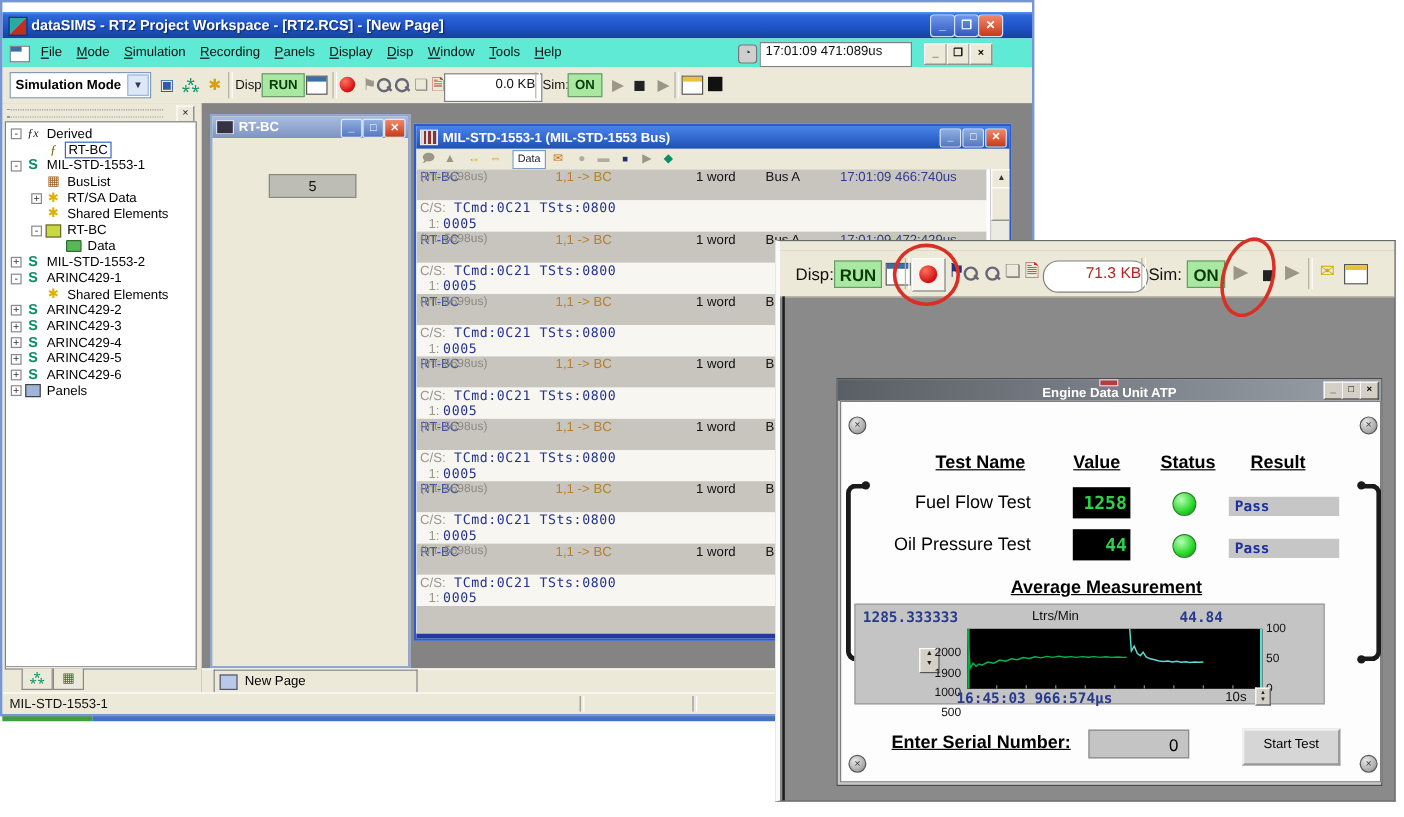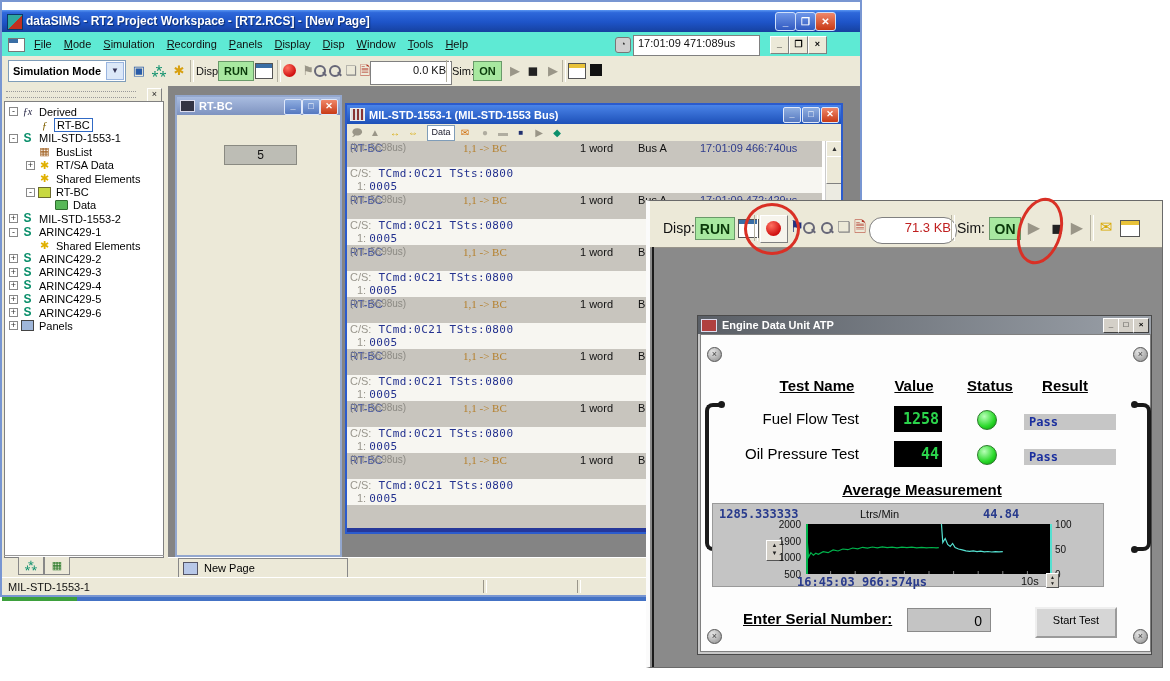--- a/index.html
+++ b/index.html
@@ -86,21 +86,21 @@
   #bus-title .w-icon4{width:13px;height:11px;background:repeating-linear-gradient(90deg,#ddd 0 2px,#833 2px 4px);border:1px solid #eee;margin-right:4px;}
   #bus-toolbar{position:absolute;left:0;top:19px;width:100%;height:17px;background:#ECE9D8;border-bottom:1px solid #c5c1b0;}
   .bt-ic{position:absolute;top:2px;font-size:10px;line-height:13px;text-align:center;width:16px;height:13px;}
   #bus-data-btn{position:absolute;left:80px;top:1px;width:26px;height:14px;background:#fff;border:1px solid #7f9db9;font-size:9px;text-align:center;line-height:13px;color:#223;}
   #bus-content{position:absolute;left:0;top:36px;right:0;bottom:4px;background:#fff;overflow:hidden;}
   #bus-bottom{position:absolute;left:0;bottom:0;width:100%;height:4px;background:#26389A;}
   .msg{position:relative;width:475px;height:52px;font-size:11px;}
   .msg-hdr{position:absolute;left:0;top:0;width:100%;height:26px;background:#C8C5BE;}
   .msg-hdr span{position:absolute;top:1px;white-space:nowrap;}
   .m-label{left:3px;color:#3D4E9E;}
-  .m-route{left:116px;color:#B5802D;font-family:Liberation Serif, serif;}
+  .m-route{left:116px;color:#B5802D;}
   .m-size{left:233px;color:#111;}
   .m-bus{left:291px;color:#111;}
   .m-time{left:353px;color:#2F3C8C;}
   .m-int{position:absolute;left:3px;top:14px;color:#8C8A84;font-size:10px;}
   .msg-body{position:absolute;left:0;top:26px;width:100%;height:26px;background:#F7F6F1;}
   .m-l3{position:absolute;left:3px;top:0;}
   .m-l4{position:absolute;left:10px;top:13px;}
   .m-gray{color:#9A978E;}
   .m-val{font-family:"DejaVu Sans Mono",monospace;color:#23318F;letter-spacing:0.5px;}
   .m-l3 .m-val{margin-left:7px;}
@@ -123,21 +123,21 @@
   #inset-toolbar{position:absolute;left:0;top:8px;width:100%;height:38px;background:#ECE9D8;border-bottom:1px solid #98948a;}
   #inset-toolbar .lab{font-size:14px;top:11px;}
   #inset-toolbar .green-box{top:8px;height:21px;font-size:14px;}
   #inset-toolbar .tb-sep{top:6px;height:26px;}
   .rec-btn{position:absolute;left:110px;top:6px;width:26px;height:26px;background:#F6F4EC;border:1px solid #fff;border-right-color:#808080;border-bottom-color:#808080;}
   .rec-btn .rec-dot{left:5px;top:5px;width:15px;height:15px;}
   #inset-vline{position:absolute;left:2px;top:46px;width:2px;height:420px;background:#1a1a1a;}
   .annot{position:absolute;border:3px solid #D93025;border-radius:50%;z-index:60;}
   
   #edu-win{position:absolute;left:47px;top:114px;width:455px;height:340px;background:#C8C8C8;border:1px solid #4a4a4a;box-sizing:border-box;}
-  #edu-title{height:18px;background:linear-gradient(90deg,#5A5F66,#9AA0A8);color:#fff;font-weight:bold;font-size:11px;display:flex;align-items:center;}
+  #edu-title{height:18px;background:linear-gradient(90deg,#5A5F66,#9AA0A8);color:#fff;font-weight:bold;font-size:11px;display:flex;align-items:center;flex-direction:column;}
   #edu-title .w-icon5{width:14px;height:11px;background:#B04040;border:1px solid #dde;margin:0 5px 0 3px;}
   .cl-btn{position:absolute;top:2px;width:14px;height:13px;background:#D4D0C8;border:1px solid #fff;border-right-color:#404040;border-bottom-color:#404040;font-size:8px;font-weight:bold;text-align:center;line-height:11px;color:#000;}
   #edu-body{position:absolute;left:2px;top:18px;width:451px;height:318px;background:#FDFDFD;border:1px solid #808080;box-sizing:border-box;}
   .screw{position:absolute;width:13px;height:13px;border-radius:50%;background:radial-gradient(circle at 35% 30%,#E8E8E8,#8A8A8A);border:1px solid #555;color:#444;font-size:9px;line-height:12px;text-align:center;}
   #edu-banner{position:absolute;left:22px;top:7px;width:408px;height:24px;background:#0668F8;color:#A6FF6B;font-size:15px;font-weight:bold;text-align:center;line-height:24px;}
   .edu-hdr{position:absolute;top:42px;transform:translateX(-50%);font-size:15px;font-weight:bold;text-decoration:underline;color:#000;white-space:nowrap;}
   .test-name{position:absolute;left:30px;width:128px;text-align:right;font-size:15px;color:#000;white-space:nowrap;}
   .val-box{position:absolute;left:193px;width:48px;height:26px;background:#000;color:#2BD34B;font-family:"DejaVu Sans Mono",monospace;font-weight:bold;font-size:15px;text-align:right;line-height:26px;padding-right:3px;box-sizing:border-box;}
   .led{position:absolute;left:276px;width:18px;height:18px;border-radius:50%;background:radial-gradient(circle at 35% 30%,#B8FFB8,#28D828 60%,#0A8A0A);border:1px solid #2a7a2a;}
   .pass-bar{position:absolute;left:323px;width:92px;height:16px;background:#C6C6C6;font-family:"DejaVu Sans Mono",monospace;font-weight:bold;font-size:12px;color:#1B2F9E;padding-left:5px;line-height:16px;box-sizing:border-box;}
@@ -146,21 +146,21 @@
   .bracket.r{border-right:4px solid #1a1a1a;border-radius:0 8px 8px 0;}
   .bracket::before,.bracket::after{content:"";position:absolute;width:7px;height:7px;border-radius:50%;background:#1a1a1a;}
   .bracket.l::before{right:-2px;top:-6px;} .bracket.l::after{right:-2px;bottom:-6px;}
   .bracket.r::before{left:-2px;top:-6px;} .bracket.r::after{left:-2px;bottom:-6px;}
   #avg-title{position:absolute;top:146px;left:221px;transform:translateX(-50%);font-size:15px;font-weight:bold;text-decoration:underline;white-space:nowrap;}
   #chart-panel{position:absolute;left:11px;top:168px;width:392px;height:84px;background:#C4C4C4;border:1px solid #9a9a9a;box-sizing:border-box;}
   .ch-val{position:absolute;font-family:"DejaVu Sans Mono",monospace;font-weight:bold;font-size:12px;color:#283A8C;white-space:nowrap;}
   .ch-lab{position:absolute;font-size:11px;color:#111;white-space:nowrap;}
   #chart-plot{position:absolute;left:93px;top:20px;width:246px;height:50px;background:#000;}
   #chart-lticks,#chart-rticks{position:absolute;top:0;height:84px;font-size:10px;color:#111;}
-  #chart-lticks{left:30px;width:58px;} #chart-rticks{left:342px;width:30px;}
+  #chart-lticks{left:30px;width:58px;margin-top:20px;} #chart-rticks{left:342px;width:30px;}
   #chart-lticks span{position:absolute;right:0;} #chart-rticks span{position:absolute;left:0;}
   .spinner{position:absolute;background:#D4D0C8;border:1px solid #fff;border-right-color:#555;border-bottom-color:#555;font-size:6px;line-height:8px;text-align:center;color:#222;}
   #serial-label{position:absolute;left:42px;top:275px;font-size:15px;font-weight:bold;text-decoration:underline;white-space:nowrap;}
   #serial-box{position:absolute;left:206px;top:273px;width:84px;height:24px;background:#C4C4C4;border:1px solid #8a8a8a;font-size:14px;text-align:right;line-height:24px;padding-right:8px;box-sizing:border-box;color:#000;}
   #start-btn{position:absolute;left:334px;top:272px;width:78px;height:27px;background:#D6D6D6;border:2px outset #EFEFEF;font-size:11px;color:#000;text-align:center;line-height:23px;}
 </style>
 </head>
 <body>
 
 <div id="screen">

